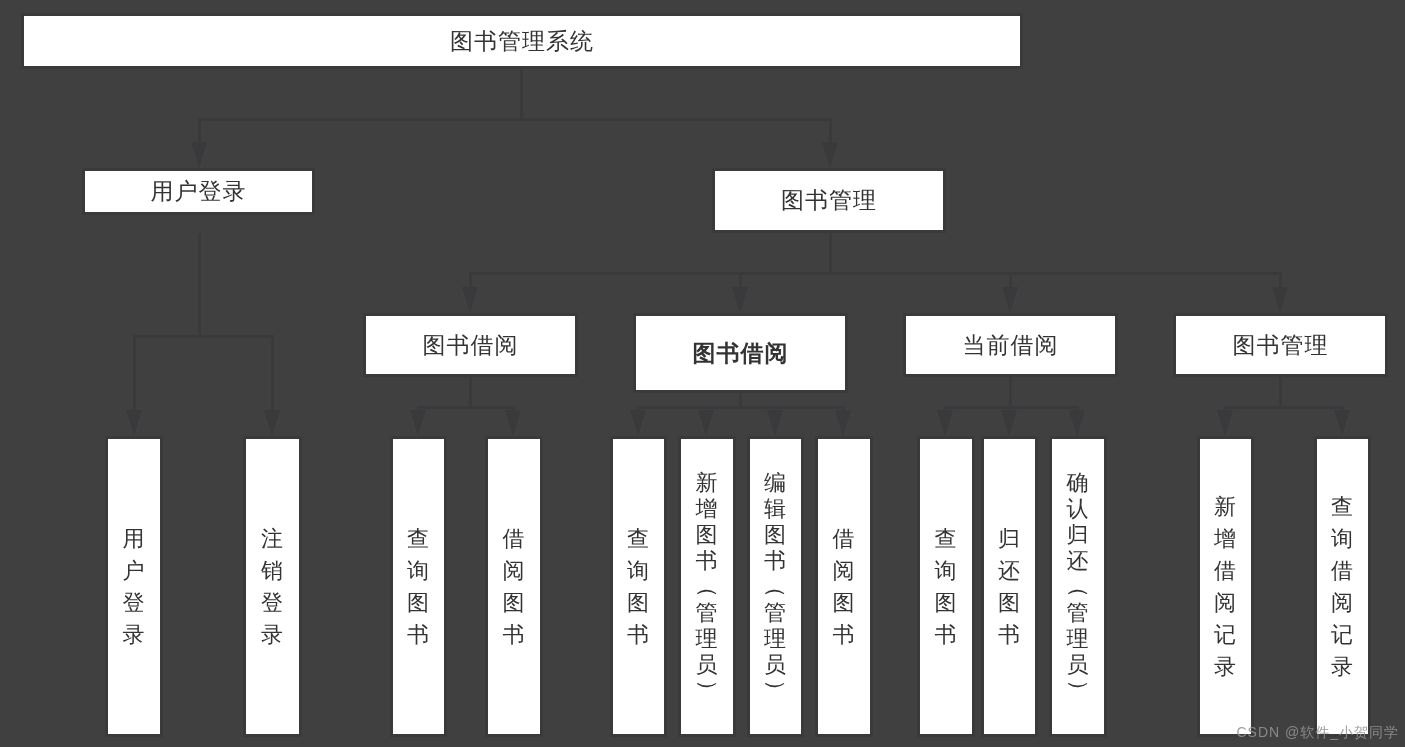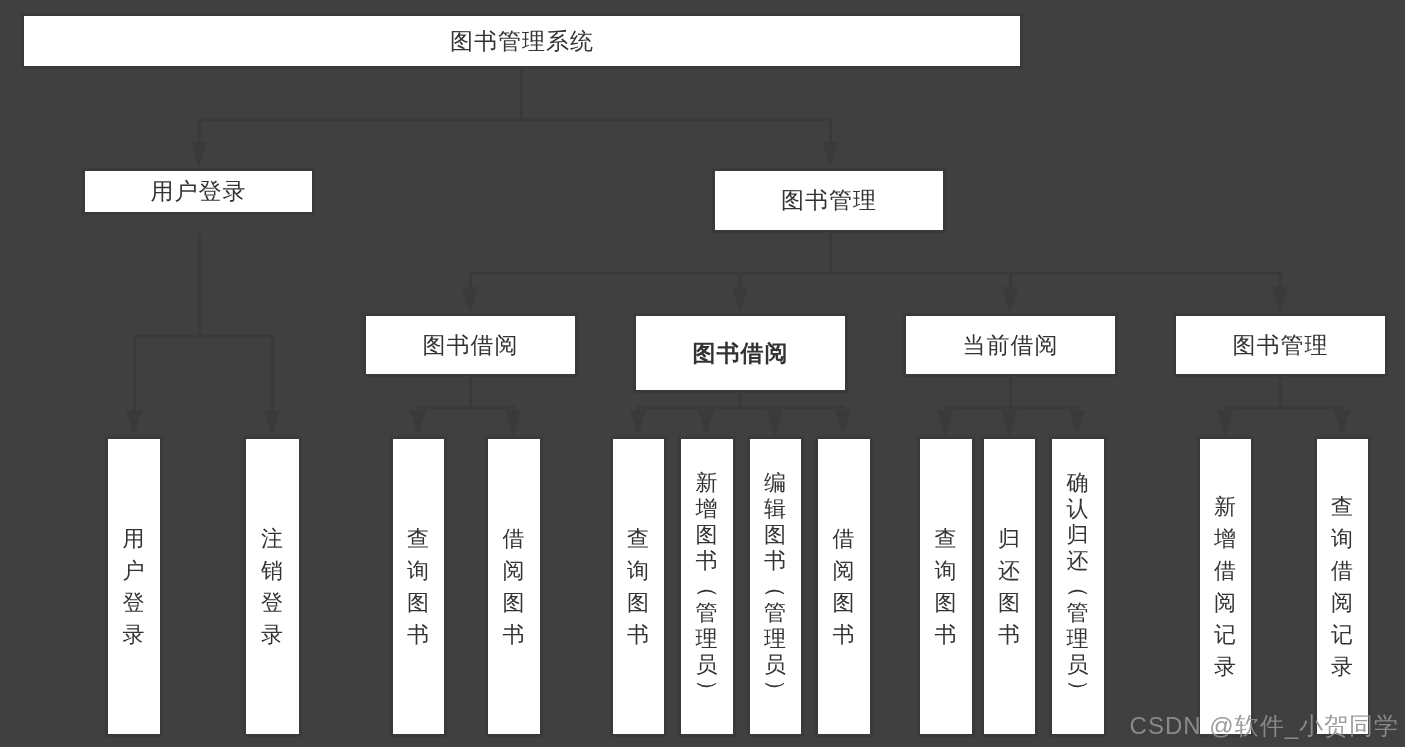--- a/index.html
+++ b/index.html
@@ -45,21 +45,21 @@
   .arrow::after {
     content:""; position:absolute; left:0; bottom:0;
     width:0; height:0;
     border-left:8.5px solid transparent;
     border-right:8.5px solid transparent;
     border-top:26px solid #3a3a3c;
   }
   .watermark {
     position:absolute;
     right:6px; bottom:5px;
-    font-size:24px;
+    font-size:14px;
     color:rgba(145,145,148,0.9);
     z-index:5;
     white-space:nowrap;
     letter-spacing:1px;
   }
 </style>
 </head>
 <body>
 
 <div id="canvas">

